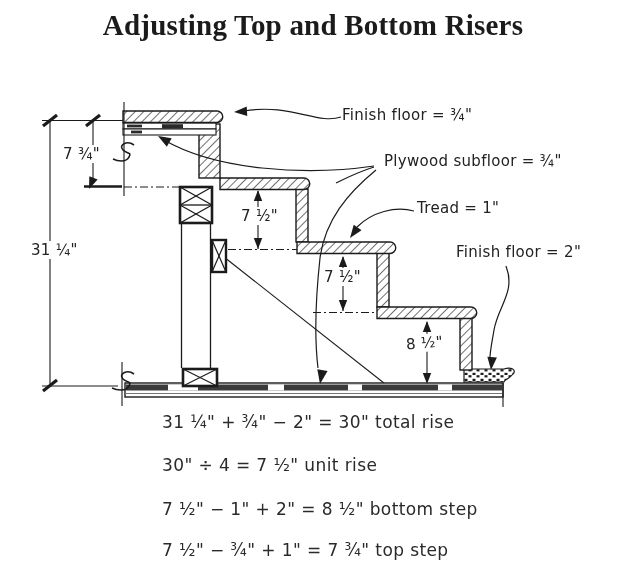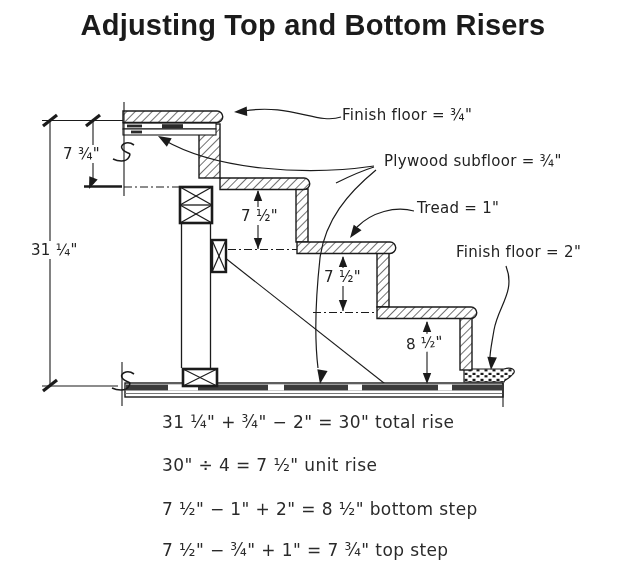--- a/index.html
+++ b/index.html
@@ -1,20 +1,20 @@
 <!DOCTYPE html>
 <html><head>
 <meta charset="utf-8">
 <style>
   html,body{margin:0;padding:0;background:#fff;}
   #canvas{position:relative;width:626px;height:584px;background:#fff;overflow:hidden;
           font-family:"DejaVu Sans",sans-serif;color:#1b1b1b;}
   #art{position:absolute;left:0;top:0;}
   .title{position:absolute;left:0;top:9px;width:100%;text-align:center;
-         font-family:Liberation Sans, sans-serif;font-weight:700;font-size:29px;letter-spacing:.2px;}
+         font-family:Liberation Serif, serif;font-weight:700;font-size:29px;letter-spacing:.2px;}
   .lbl{position:absolute;font-size:15px;letter-spacing:.3px;white-space:nowrap;color:#222;}
   .dim{background:#fff;padding:0 3px;font-size:15px;}
   .eq{position:absolute;font-size:17px;letter-spacing:.4px;white-space:nowrap;color:#2a2a2a;}
   .tilt{transform:rotate(-5deg);}
 </style>
 </head>
 <body>
 
 <div id="canvas">
 

